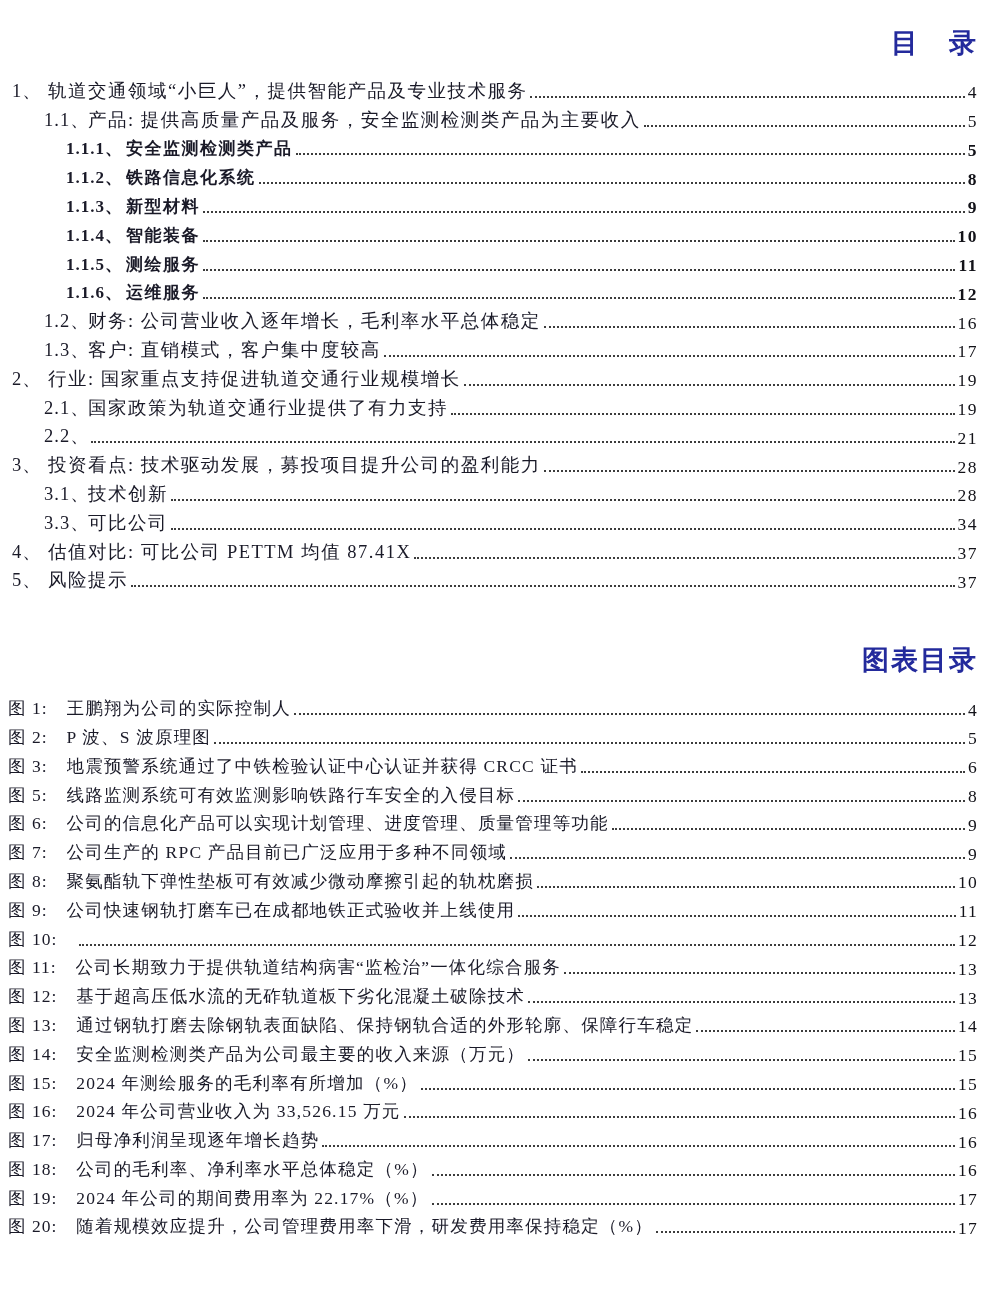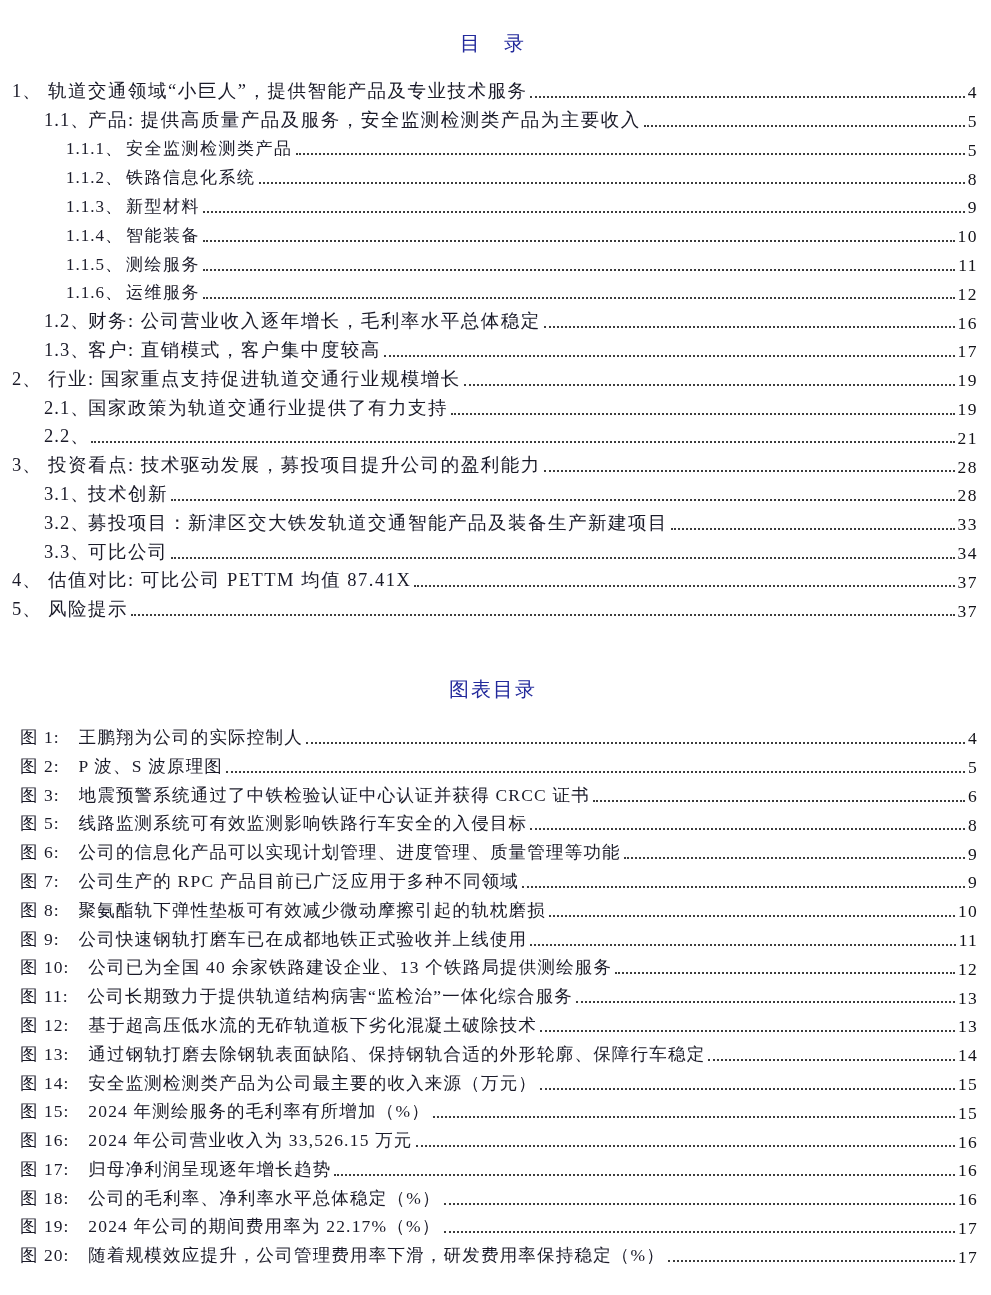--- a/index.html
+++ b/index.html
@@ -9,39 +9,38 @@
     height: 1295px;
     background: #ffffff;
     box-sizing: border-box;
     padding: 26px 13px 0 8px;
     font-family: "Liberation Serif", "DejaVu Serif", serif;
     color: #1a1a28;
     overflow: hidden;
   }
   .doc-title {
     margin: 0;
-    text-align: center;
-    font-size: 20px;
-    font-weight: normal;
+    text-align: right;
+    font-size: 27px;
+    font-weight: bold;
     line-height: 34px;
     letter-spacing: 2px;
   }
   .toc-title { margin-bottom: 14px; }
   .fig-title { margin-top: 51px; margin-bottom: 14px; }
 
   .row {
     display: flex;
     align-items: flex-end;
     height: 28.8px;
     white-space: nowrap;
   }
   .row .num {
     flex: 0 0 auto;
     letter-spacing: 1px;
-    margin-left: 12px;
   }
   .row .txt {
     flex: 0 1 auto;
     overflow: hidden;
   }
   .row .leader {
     flex: 1 1 auto;
     min-width: 12px;
     border-bottom: 2px dotted #3c3c3c;
     margin: 0 3px 5px 3px;
@@ -52,21 +51,21 @@
     line-height: 1;
     padding-bottom: 1px;
     color: #121218;
   }
 
   
   .row.l1 { font-size: 18.5px; letter-spacing: 1.5px; }
   .row.l1 .num { width: 36px; margin-left: 4px; }
   .row.l2 { font-size: 18.5px; letter-spacing: 1.5px; }
   .row.l2 .num { width: 44px; margin-left: 36px; }
-  .row.l3 { font-size: 17px; letter-spacing: 1.5px; }
+  .row.l3 { font-size: 17px; letter-spacing: 1.5px; font-weight: bold; }
   .row.l3 .num { width: 60px; margin-left: 58px; }
 
   
   .row.fig { font-size: 17.5px; letter-spacing: 1.2px; }
   .row.fig .num { margin-right: 19px; }
 </style>
 </head>
 <body>
 
 <div class="page">
@@ -156,26 +155,20 @@
         <span class="leader"></span>
         <span class="pg">28</span>
       </div>
       <div class="row l2">
         <span class="num">3.1、</span>
         <span class="txt">技术创新</span>
         <span class="leader"></span>
         <span class="pg">28</span>
       </div>
       <div class="row l2">
-        <span class="num">3.2、</span>
-        <span class="txt">募投项目：新津区交大铁发轨道交通智能产品及装备生产新建项目</span>
-        <span class="leader"></span>
-        <span class="pg">33</span>
-      </div>
-      <div class="row l2">
         <span class="num">3.3、</span>
         <span class="txt">可比公司</span>
         <span class="leader"></span>
         <span class="pg">34</span>
       </div>
       <div class="row l1">
         <span class="num">4、</span>
         <span class="txt">估值对比: 可比公司 PETTM 均值 87.41X</span>
         <span class="leader"></span>
         <span class="pg">37</span>
@@ -234,21 +227,20 @@
         <span class="pg">10</span>
       </div>
       <div class="row fig">
         <span class="num">图 9:</span>
         <span class="txt">公司快速钢轨打磨车已在成都地铁正式验收并上线使用</span>
         <span class="leader"></span>
         <span class="pg">11</span>
       </div>
       <div class="row fig">
         <span class="num">图 10:</span>
-        <span class="txt">公司已为全国 40 余家铁路建设企业、13 个铁路局提供测绘服务</span>
         <span class="leader"></span>
         <span class="pg">12</span>
       </div>
       <div class="row fig">
         <span class="num">图 11:</span>
         <span class="txt">公司长期致力于提供轨道结构病害“监检治”一体化综合服务</span>
         <span class="leader"></span>
         <span class="pg">13</span>
       </div>
       <div class="row fig">

